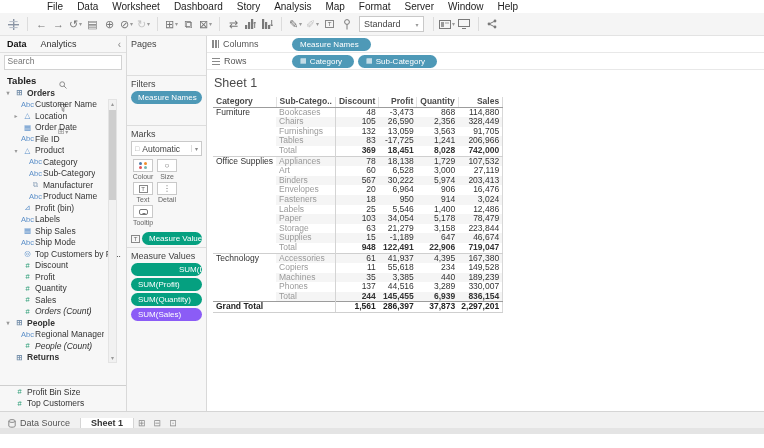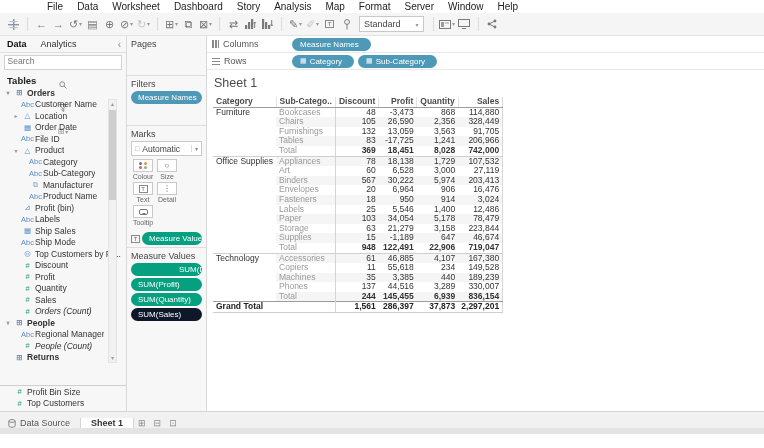--- a/index.html
+++ b/index.html
@@ -456,21 +456,21 @@
         <div>
             <span class="pill green" style="background: rgb(5, 160, 128); padding-left: 48px;">
               <span>SUM(Discount)</span>
             </span>
             <span class="pill green" style="background: rgb(5, 160, 128);">
               <span>SUM(Profit)</span>
             </span>
             <span class="pill green" style="background: rgb(5, 160, 128);">
               <span>SUM(Quantity)</span>
             </span>
-            <span class="pill green" style="background: #0f172a;">
+            <span class="pill green" style="background: #8b5cf6;">
               <span>SUM(Sales)</span>
             </span>
           </div>
       </div>
     </div>
 
     <div class="canvas">
       <div class="shelf">
         <span class="shelf-label">
           <span class="colbars"></span>
@@ -624,22 +624,22 @@
                 <td class="sub">Total</td>
                 <td class="num vline">948</td>
                 <td class="num">122,491</td>
                 <td class="num">22,906</td>
                 <td class="num">719,047</td>
               </tr>
               <tr class="band sec ">
                 <td class="cat" rowspan="5">Technology</td>
                 <td class="sub">Accessories</td>
                 <td class="num vline">61</td>
-                <td class="num">46,885</td>
-                <td class="num">4,107</td>
+                <td class="num">41,937</td>
+                <td class="num">4,395</td>
                 <td class="num">167,380</td>
               </tr>
               <tr>
                 <td class="sub">Copiers</td>
                 <td class="num vline">11</td>
                 <td class="num">55,618</td>
                 <td class="num">234</td>
                 <td class="num">149,528</td>
               </tr>
               <tr class="band ">

